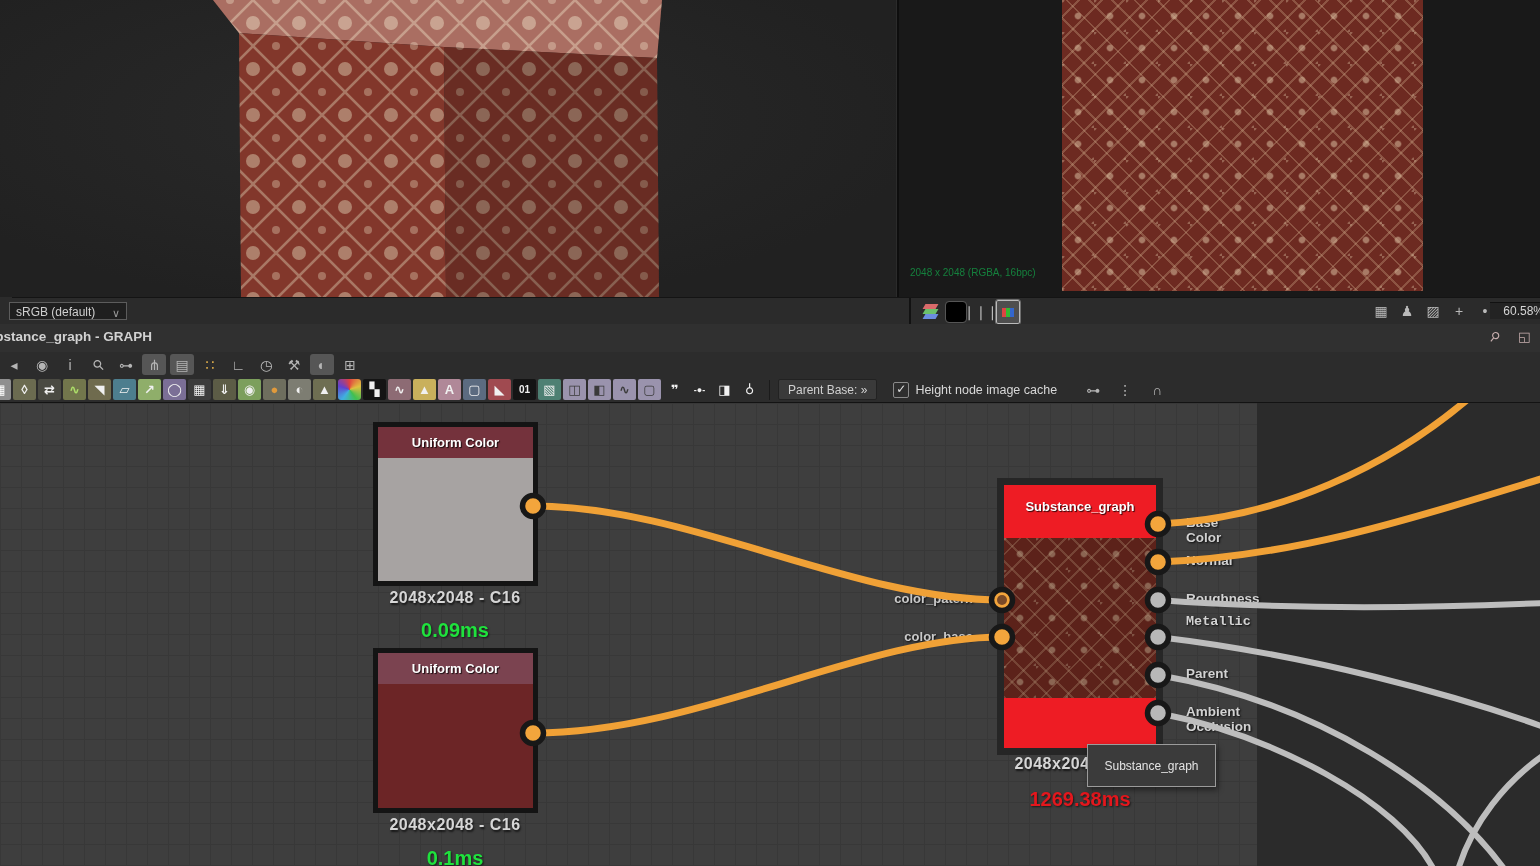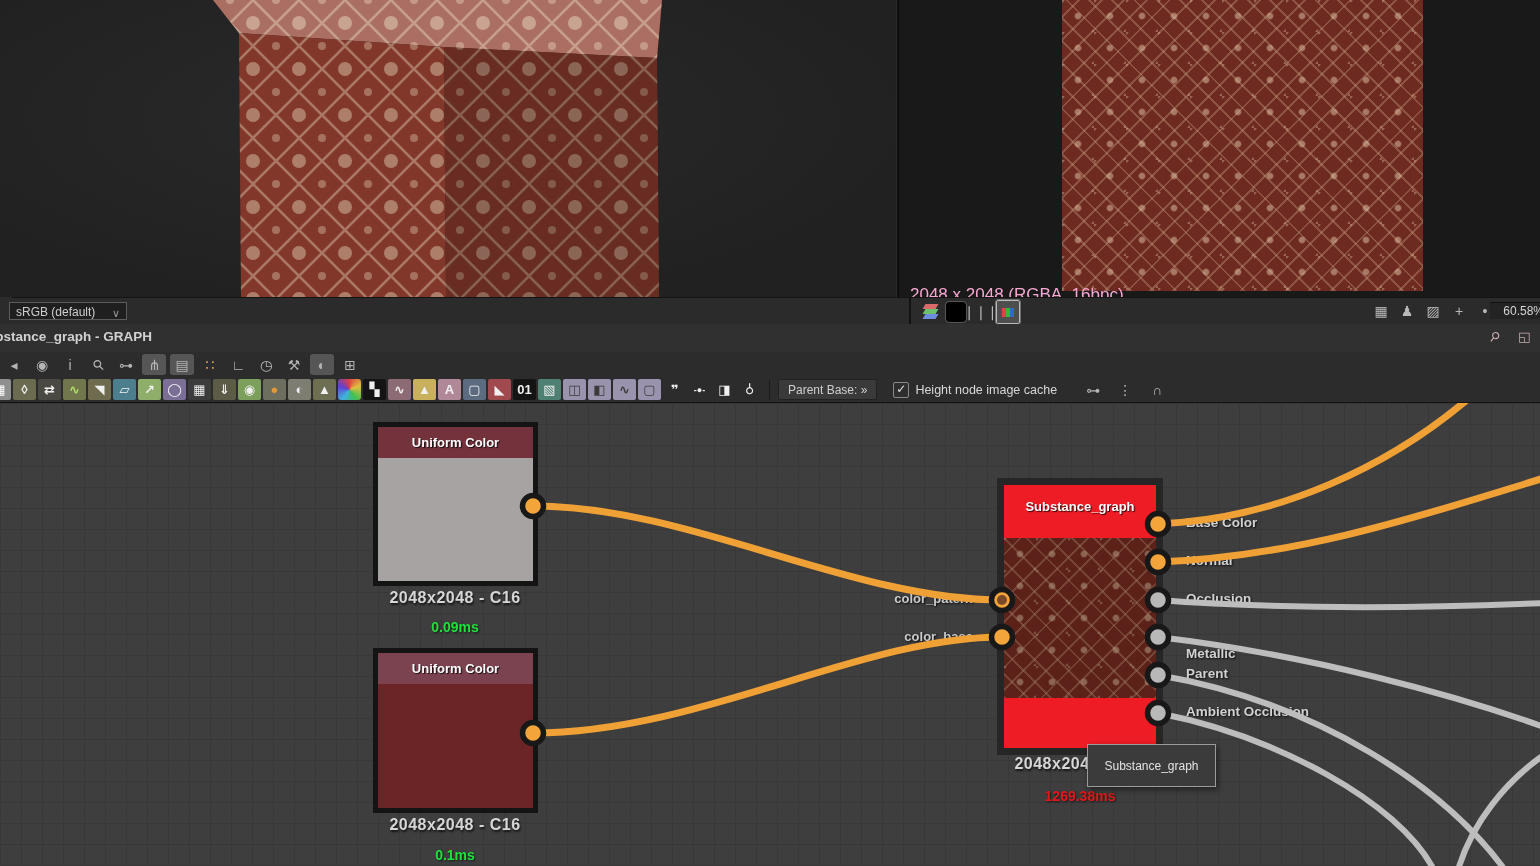--- a/index.html
+++ b/index.html
@@ -11,21 +11,21 @@
           background:radial-gradient(ellipse at 45% 40%,#2a2a2a 0%,#212121 75%);}
   #view2d{position:absolute;left:897px;top:0;width:643px;height:297px;background:#191919;border-left:2px solid #0e0e0e;}
   #tex2d{position:absolute;left:163px;top:0;width:361px;height:291px;}
   .damask{background:
       radial-gradient(circle at 16px 16px, rgba(216,188,158,.55) 2.5px, rgba(216,188,158,0) 4px),
       radial-gradient(circle at 0px 0px, rgba(216,188,158,.4) 2px, rgba(216,188,158,0) 3px),
       radial-gradient(circle at 32px 32px, rgba(216,188,158,.4) 2px, rgba(216,188,158,0) 3px),
       repeating-linear-gradient(45deg, rgba(205,168,135,.33) 0 2px, rgba(0,0,0,0) 2px 16px),
       repeating-linear-gradient(-45deg, rgba(205,168,135,.33) 0 2px, rgba(0,0,0,0) 2px 16px),
       #6d2a21; background-size:32px 32px,32px 32px,32px 32px,auto,auto,auto;}
-  #info2d{position:absolute;left:11px;top:285px;font-size:17px;color:#f9a8d4;}
+  #info2d{position:absolute;left:11px;top:267px;font-size:10px;color:#15803d;}
   
   #csbar{position:absolute;left:12px;top:297px;width:1540px;height:27px;background:#2b2b2b;
          border-top:1px solid #141414;border-bottom:1px solid #161616;}
   #srgb{position:absolute;left:-3px;top:4px;width:118px;height:18px;background:#1f1f1f;
         border:1px solid #5c5c5c;font-size:12px;color:#cfcfcf;line-height:18px;padding-left:6px;box-sizing:border-box;}
   #srgb .chev{position:absolute;right:6px;top:1px;font-size:11px;color:#9a9a9a;}
   #csdiv{position:absolute;left:897px;top:0;height:27px;width:2px;background:#121212;}
   .ibar{position:absolute;top:2px;display:flex;align-items:center;gap:4px;}
   #v2l{left:908px;} #v2r{left:1358px;}
   .vicon{width:22px;height:22px;display:flex;align-items:center;justify-content:center;
@@ -47,29 +47,29 @@
        font-weight:bold;color:#f0f0f0;border-radius:2px;flex:0 0 auto;}
   .sep{width:1px;height:20px;background:#1b1b1b;margin:0 6px;flex:0 0 auto;}
   #psbtn{height:19px;background:#3a3a3a;border:1px solid #222;border-radius:2px;color:#cfcfcf;font-size:12px;
          display:flex;align-items:center;padding:0 9px;flex:0 0 auto;}
   #cachebox{display:flex;align-items:center;gap:6px;flex:0 0 auto;margin-left:14px;}
   #cb{width:14px;height:14px;background:#2e2e2e;border:1px solid #8a8a8a;color:#e2e2e2;font-size:12px;
       line-height:13px;text-align:center;border-radius:2px;}
   #cachebox label{font-size:12.5px;color:#d8d8d8;}
   #miscicons{display:flex;gap:8px;margin-left:22px;flex:0 0 auto;}
   
-  #graph{position:absolute;left:0;top:403px;width:1540px;height:463px;background:#3e3e3e;
+  #graph{position:absolute;left:0;top:403px;width:1257px;height:463px;background:#3e3e3e;
          background-image:linear-gradient(#383838 1px,transparent 1px),linear-gradient(90deg,#383838 1px,transparent 1px);
          background-size:21px 21px;}
   .node{position:absolute;border:5px solid #141414;box-sizing:border-box;}
   .nhead{height:31px;display:flex;align-items:center;justify-content:center;font-size:13px;font-weight:bold;
          color:#fff;text-shadow:1px 1px 1px rgba(0,0,0,.8);}
   .sub{position:absolute;font-size:16px;font-weight:bold;color:#d6d6d6;text-shadow:1px 2px 2px rgba(0,0,0,.65);
        width:220px;text-align:center;letter-spacing:.5px;}
-  .tms{position:absolute;font-size:14px;font-weight:bold;width:220px;text-align:center;text-shadow:1px 1px 2px rgba(0,0,0,.6);}
+  .tms{position:absolute;font-size:20px;font-weight:bold;width:220px;text-align:center;text-shadow:1px 1px 2px rgba(0,0,0,.6);}
   .green{color:#1fe23d;} .red{color:#e3171d;}
   .out-label{position:absolute;left:1186px;font-size:13.5px;font-weight:bold;color:#d2d2d2;
              text-shadow:1px 1px 2px rgba(0,0,0,.85);z-index:2;}
   .in-label{position:absolute;width:130px;text-align:right;font-size:13px;font-weight:bold;color:#c9c9c9;
             text-shadow:1px 1px 2px rgba(0,0,0,.85);z-index:2;}
   #wires{position:absolute;left:0;top:0;width:1540px;height:463px;z-index:3;pointer-events:none;}
   #sgtex{position:absolute;left:1004px;top:135px;width:152px;height:160px;z-index:1;
          filter:brightness(.82) saturate(1.05);}
   #tooltip{position:absolute;left:1087px;top:341px;width:127px;height:41px;background:#3b3b3b;
            border:1px solid #9b9b9b;z-index:6;display:flex;align-items:center;justify-content:center;
@@ -172,21 +172,21 @@
         <span class="t2i" style="background: rgb(110, 110, 94); color: rgb(224, 154, 60);">●</span>
         <span class="t2i" style="background: rgb(125, 125, 114);">◐</span>
         <span class="t2i" style="background: rgb(110, 110, 82);">▲</span>
         <span class="t2i" style="background: conic-gradient(rgb(224, 64, 64), rgb(224, 192, 64), rgb(64, 192, 80), rgb(64, 176, 224), rgb(96, 64, 208), rgb(224, 64, 64)); border-radius: 3px;"></span>
         <span class="t2i" style="background: rgb(20, 20, 20);">▚</span>
         <span class="t2i" style="background: rgb(141, 107, 116);">∿</span>
         <span class="t2i" style="background: rgb(201, 176, 92);">▲</span>
         <span class="t2i" style="background: rgb(176, 136, 152);">A</span>
         <span class="t2i" style="background: rgb(92, 107, 128);">▢</span>
         <span class="t2i" style="background: rgb(160, 74, 80);">◣</span>
-        <span class="t2i" style="background: rgb(20, 20, 20); font-size: 13px;">01</span>
+        <span class="t2i" style="background: rgb(20, 20, 20); font-size: 10px;">01</span>
         <span class="t2i" style="background: rgb(78, 128, 115);">▧</span>
         <span class="t2i" style="background: rgb(154, 147, 173); color: rgb(58, 58, 58);">◫</span>
         <span class="t2i" style="background: rgb(154, 147, 173); color: rgb(58, 58, 58);">◧</span>
         <span class="t2i" style="background: rgb(154, 147, 173); color: rgb(58, 58, 58);">∿</span>
         <span class="t2i" style="background: rgb(154, 147, 173); color: rgb(58, 58, 58);">▢</span>
         <span class="t2i">❞</span>
         <span class="t2i" style="font-size: 9px;">-●-</span>
         <span class="t2i">◨</span>
         <span class="t2i" style="transform: rotate(180deg);">⚲</span>
       </span>
@@ -222,22 +222,22 @@
     </div>
     <div id="sgtex" class="damask"></div>
     <div class="sub" style="left:970px;top:352px;">2048x2048 - C16</div>
     <div class="tms red" style="left:970px;top:385px;">1269.38ms</div>
 
     <div class="in-label" style="left:843px;top:188px;">color_patern</div>
     <div class="in-label" style="left:843px;top:226px;">color_base</div>
 
     <div class="out-label" style="top:112px;">Base Color</div>
     <div class="out-label" style="top:150px;">Normal</div>
-    <div class="out-label" style="top:188px;">Occlusion</div>
-    <div class="out-label" style="top:243px;">Metallic</div>
+    <div class="out-label" style="top:188px;">Roughness</div>
+    <div class="out-label" style="top:211px;font-family:Liberation Mono, monospace;">Metallic</div>
     <div class="out-label" style="top:263px;">Parent</div>
     <div class="out-label" style="top:301px;">Ambient Occlusion</div>
 
     <svg id="wires">
       <g fill="none" stroke="#f0a136" stroke-width="7" stroke-linecap="round">
         <path d="M533,103 C690,103 850,197 1002,197"></path>
         <path d="M533,330 C700,330 860,234 1002,234"></path>
         <path d="M1158,121 C1280,116 1390,62 1468,-4"></path>
         <path d="M1158,159 C1300,154 1430,110 1544,75"></path>
       </g>

